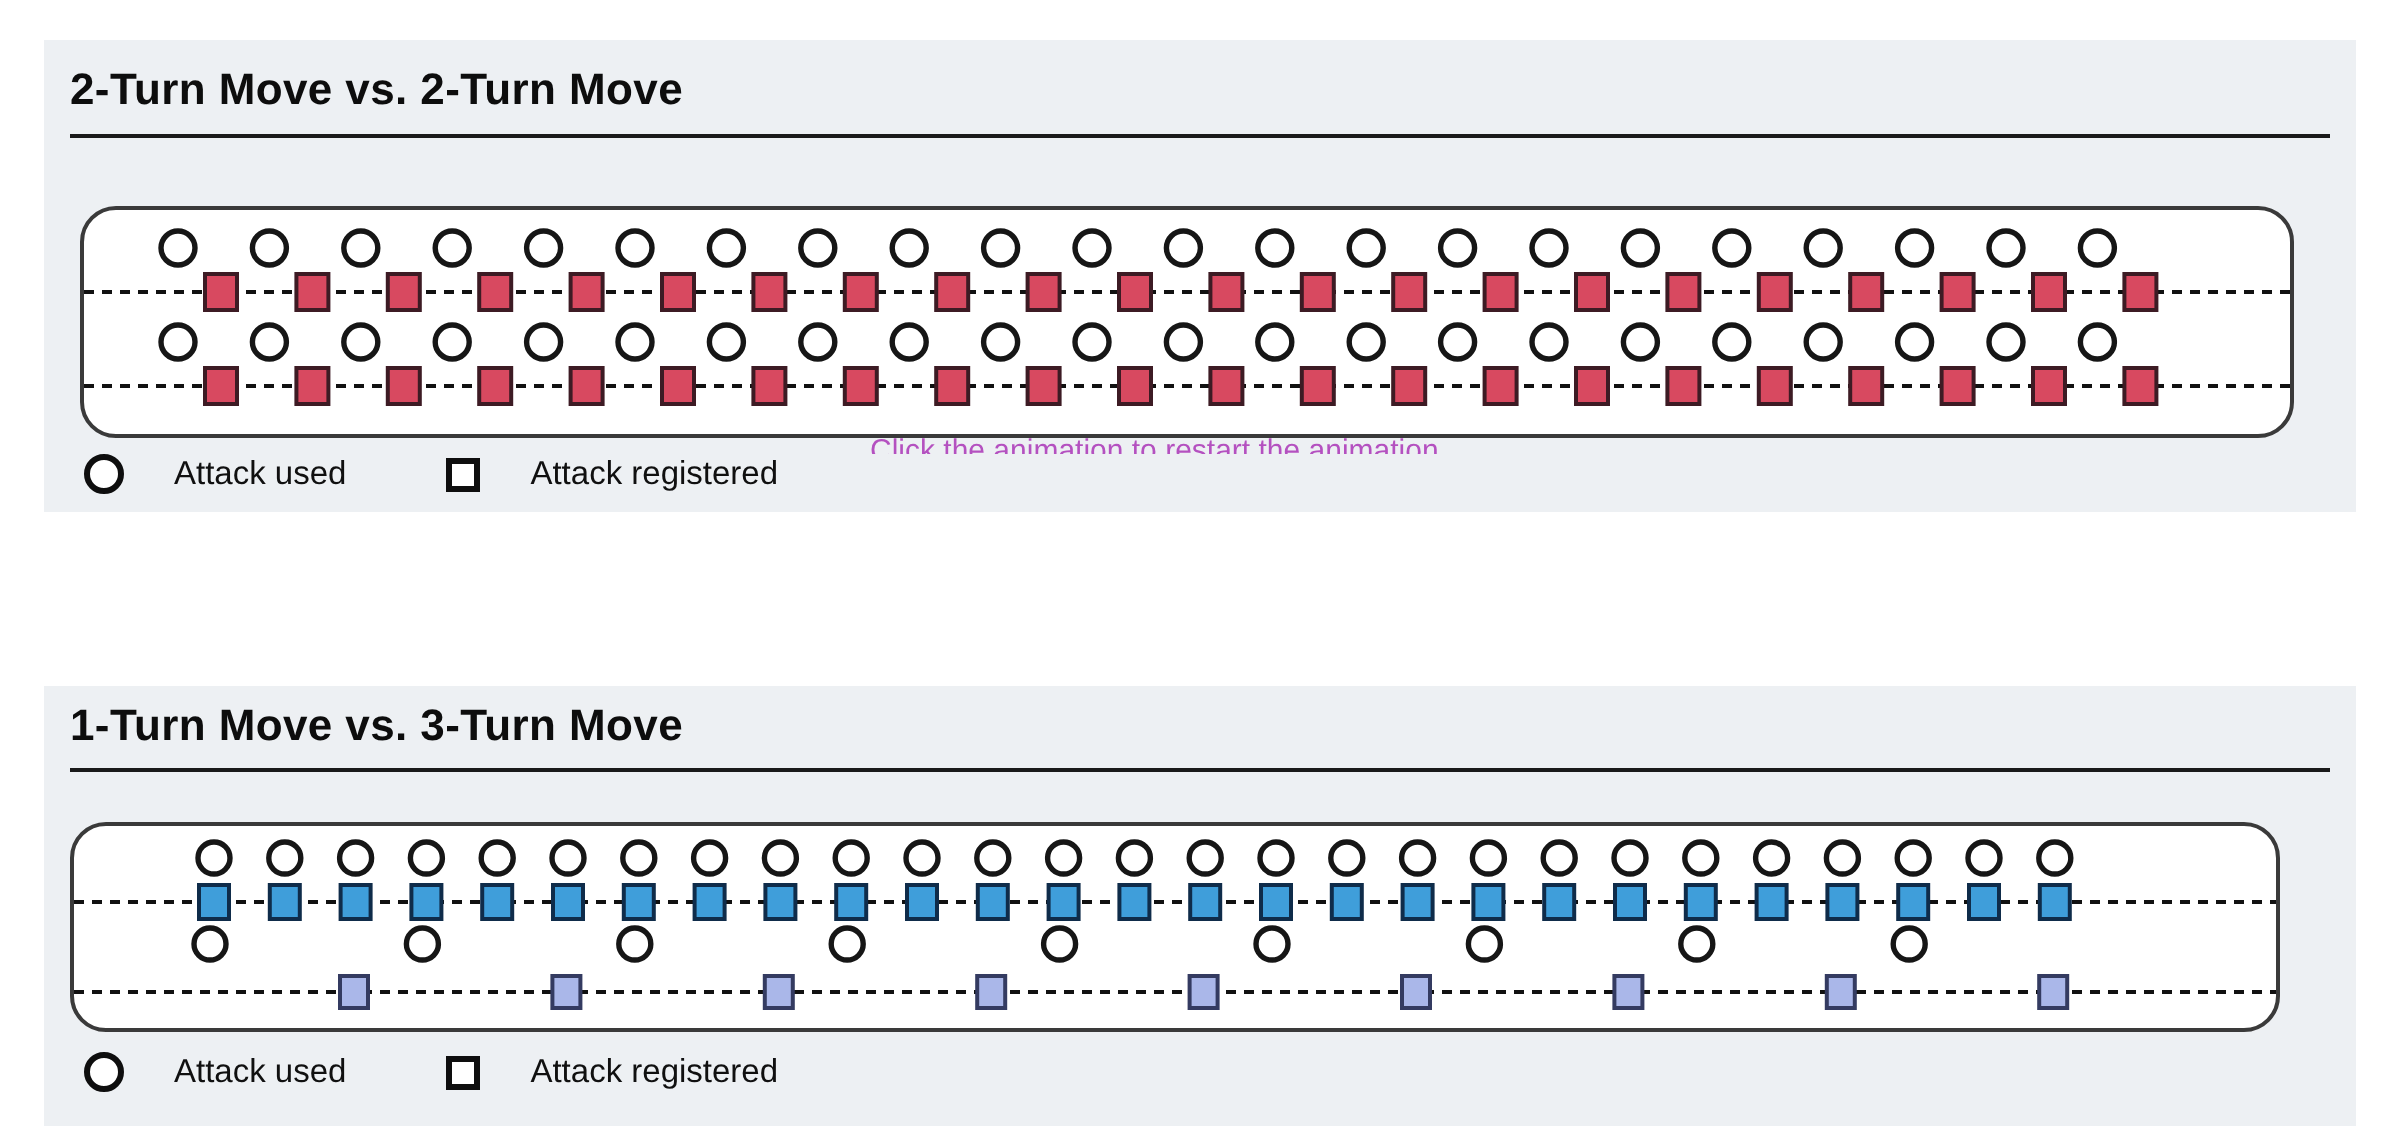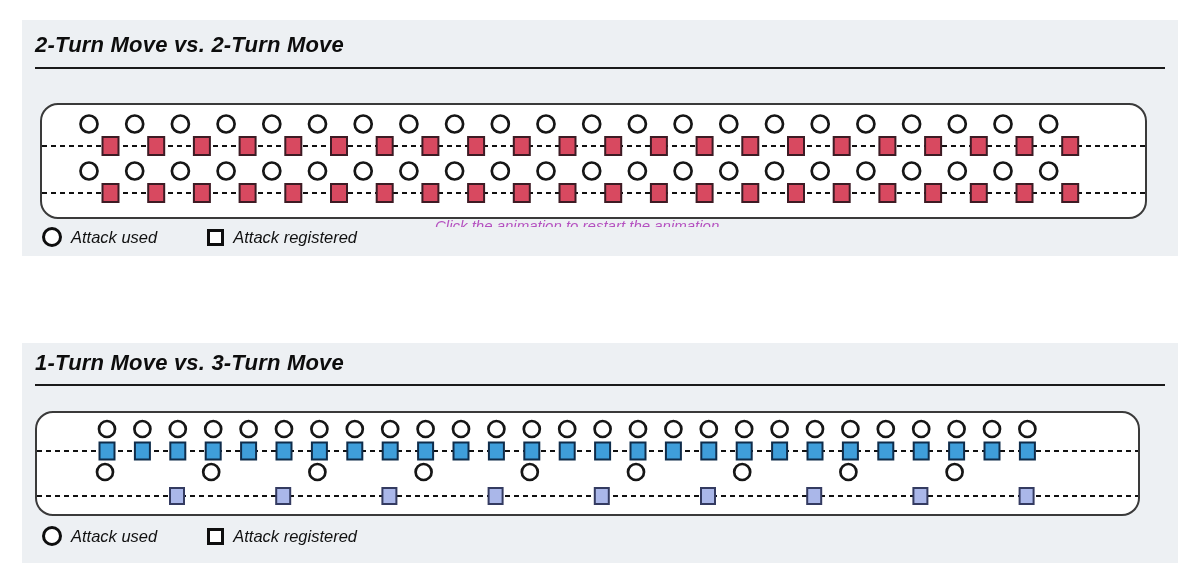--- a/index.html
+++ b/index.html
@@ -1,20 +1,20 @@
 <!DOCTYPE html>
 <html><head>
 <meta charset="utf-8">
 <style>
   html,body{margin:0;padding:0;background:#ffffff;}
   .page{
     position:relative;width:1200px;height:563px;overflow:hidden;
     font-family:"Liberation Sans","DejaVu Sans",sans-serif;background:#ffffff;
   }
-  .band{position:absolute;left:22px;width:1156px;background:#edf0f3;font-style:italic;}
+  .band{position:absolute;left:22px;width:1156px;background:#edf0f3;}
   .band.s0{top:20px;height:236px;}
   .band.s1{top:315px;height:220px;margin-top:28px;}
   .section-title{
     position:absolute;left:13px;margin:0;font-size:22px;font-weight:bold;
     color:#0d0d0d;letter-spacing:0.2px;
   }
   .s0 .section-title{top:12px;}
   .s1 .section-title{top:7px;}
   .title-rule{position:absolute;left:13px;right:13px;height:2px;background:#1a1a1a;}
   .s0 .title-rule{top:47px;}
@@ -22,21 +22,21 @@
   .panel{
     position:absolute;background:#ffffff;border:2px solid #3a3a3a;border-radius:18px;
     box-sizing:border-box;overflow:hidden;
   }
   .s0 .panel{left:18px;top:83px;width:1107px;height:116px;}
   .s1 .panel{left:13px;top:68px;width:1105px;height:105px;}
   .panel svg{position:absolute;left:0;top:0;width:100%;height:100%;display:block;}
   .legend{position:absolute;display:flex;align-items:center;gap:50px;}
   .s0 .legend{left:20px;top:207px;}
   .s1 .legend{left:20px;top:183px;}
-  .legend-item{display:flex;align-items:center;gap:9px;text-align:center;}
+  .legend-item{display:flex;align-items:center;gap:25px;text-align:center;}
   .legend-circle{
     width:14px;height:14px;border:3px solid #0e0e0e;border-radius:50%;
     background:#ffffff;flex:none;
   }
   .legend-square{
     width:11px;height:11px;border:3px solid #0e0e0e;background:#ffffff;flex:none;
   }
   .legend-label{font-size:16.5px;color:#101010;}
   .caption-clip{
     position:absolute;left:413px;top:198px;width:330px;height:9px;overflow:hidden;

